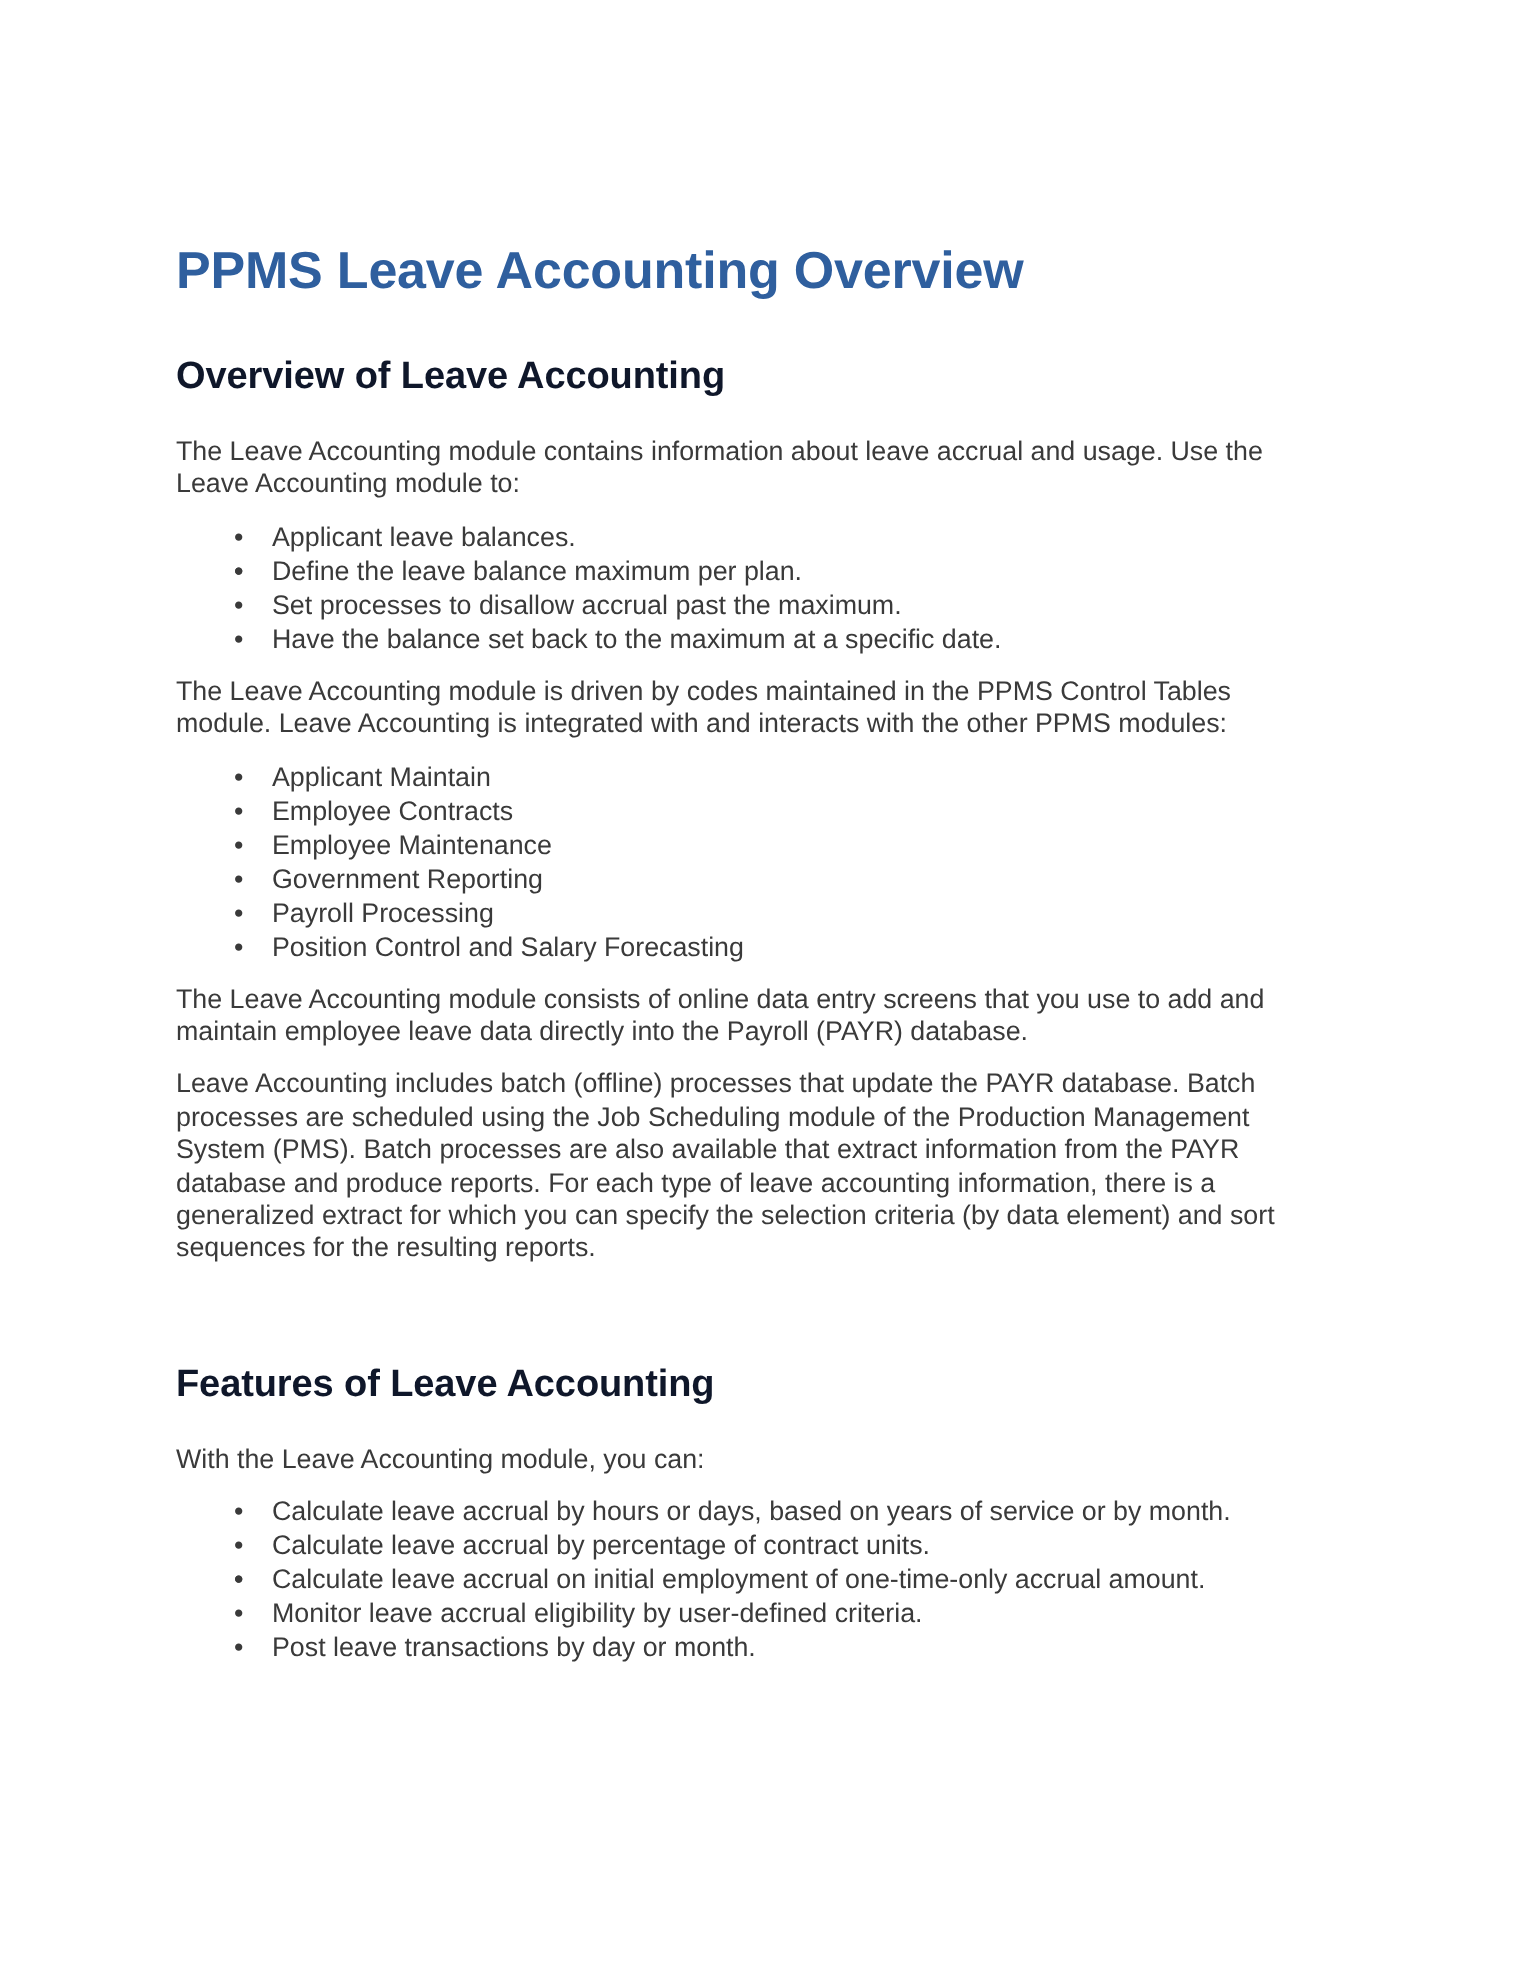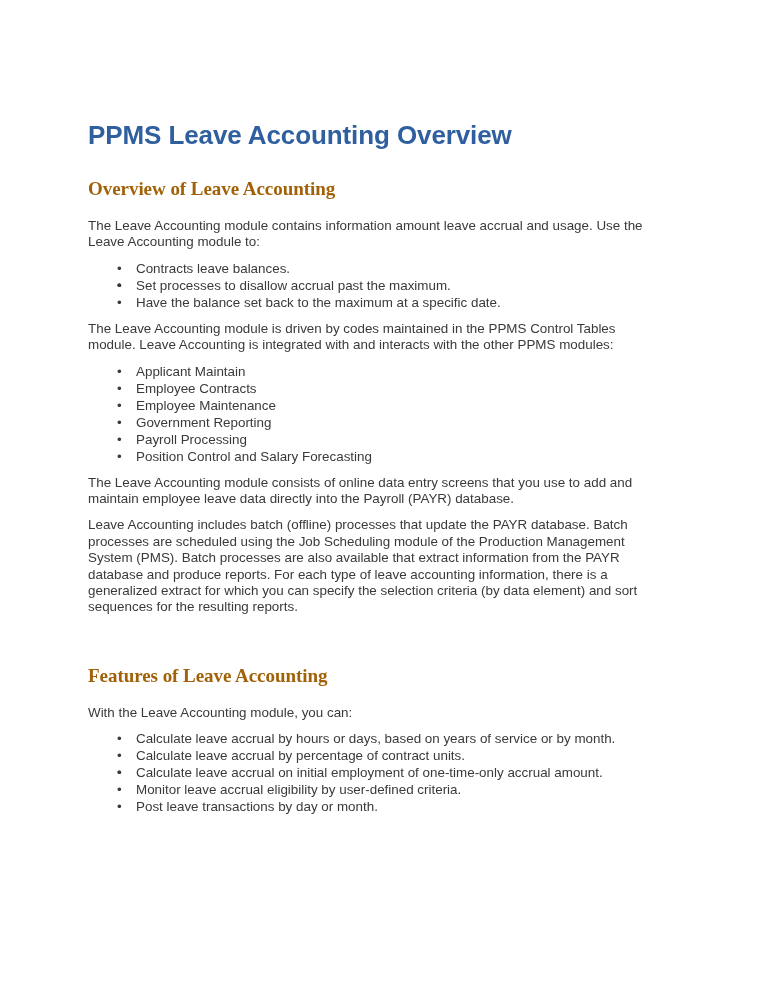--- a/index.html
+++ b/index.html
@@ -27,25 +27,24 @@
     font-size: 26px;
     font-weight: bold;
     color: #2f5f9e;
     margin: 0 0 0 0;
     line-height: 30px;
     letter-spacing: -0.1px;
   }
   h2.section-title {
     font-size: 19px;
     font-weight: bold;
-    color: #a16207;
+    color: #0f172a;
     margin: 0;
     line-height: 23px;
     letter-spacing: -0.05px;
-    font-family: Liberation Serif, serif;
   }
   .sp-title-to-h2 { height: 27px; }
   .sp-h2-to-body  { height: 18px; }
   .sp-para        { height: 10px; }
   .sp-list-top    { height: 9px; }
   .sp-list-bot    { height: 10px; }
   .sp-big-gap     { height: 48px; }
 
   p.body-text {
     font-size: 13.4px;
@@ -83,28 +82,28 @@
 <div class="page">
 
   <h1 class="doc-title">PPMS Leave Accounting Overview</h1>
 
   <div class="sp-title-to-h2"></div>
 
   <h2 class="section-title">Overview of Leave Accounting</h2>
 
   <div class="sp-h2-to-body"></div>
 
-  <p class="body-text">The Leave Accounting module contains information amount leave accrual and usage. Use the Leave Accounting module to:</p>
+  <p class="body-text">The Leave Accounting module contains information about leave accrual and usage. Use the Leave Accounting module to:</p>
 
   <div class="sp-list-top"></div>
 
   <ul class="bullet-list">
-    <li><span class="bullet-mark">•</span><span>Contracts leave balances.</span></li>
+    <li><span class="bullet-mark">•</span><span>Applicant leave balances.</span></li>
     <li><span class="bullet-mark">•</span></li>
-    <li><span class="bullet-mark">•</span></li>
+    <li><span class="bullet-mark">•</span><span>Define the leave balance maximum per plan.</span></li>
     <li><span class="bullet-mark">•</span><span>Set processes to disallow accrual past the maximum.</span></li>
     <li><span class="bullet-mark">•</span><span>Have the balance set back to the maximum at a specific date.</span></li>
   </ul>
 
   <div class="sp-list-bot"></div>
 
   <p class="body-text">The Leave Accounting module is driven by codes maintained in the PPMS Control Tables module. Leave Accounting is integrated with and interacts with the other PPMS modules:</p>
 
   <div class="sp-list-top"></div>
 

